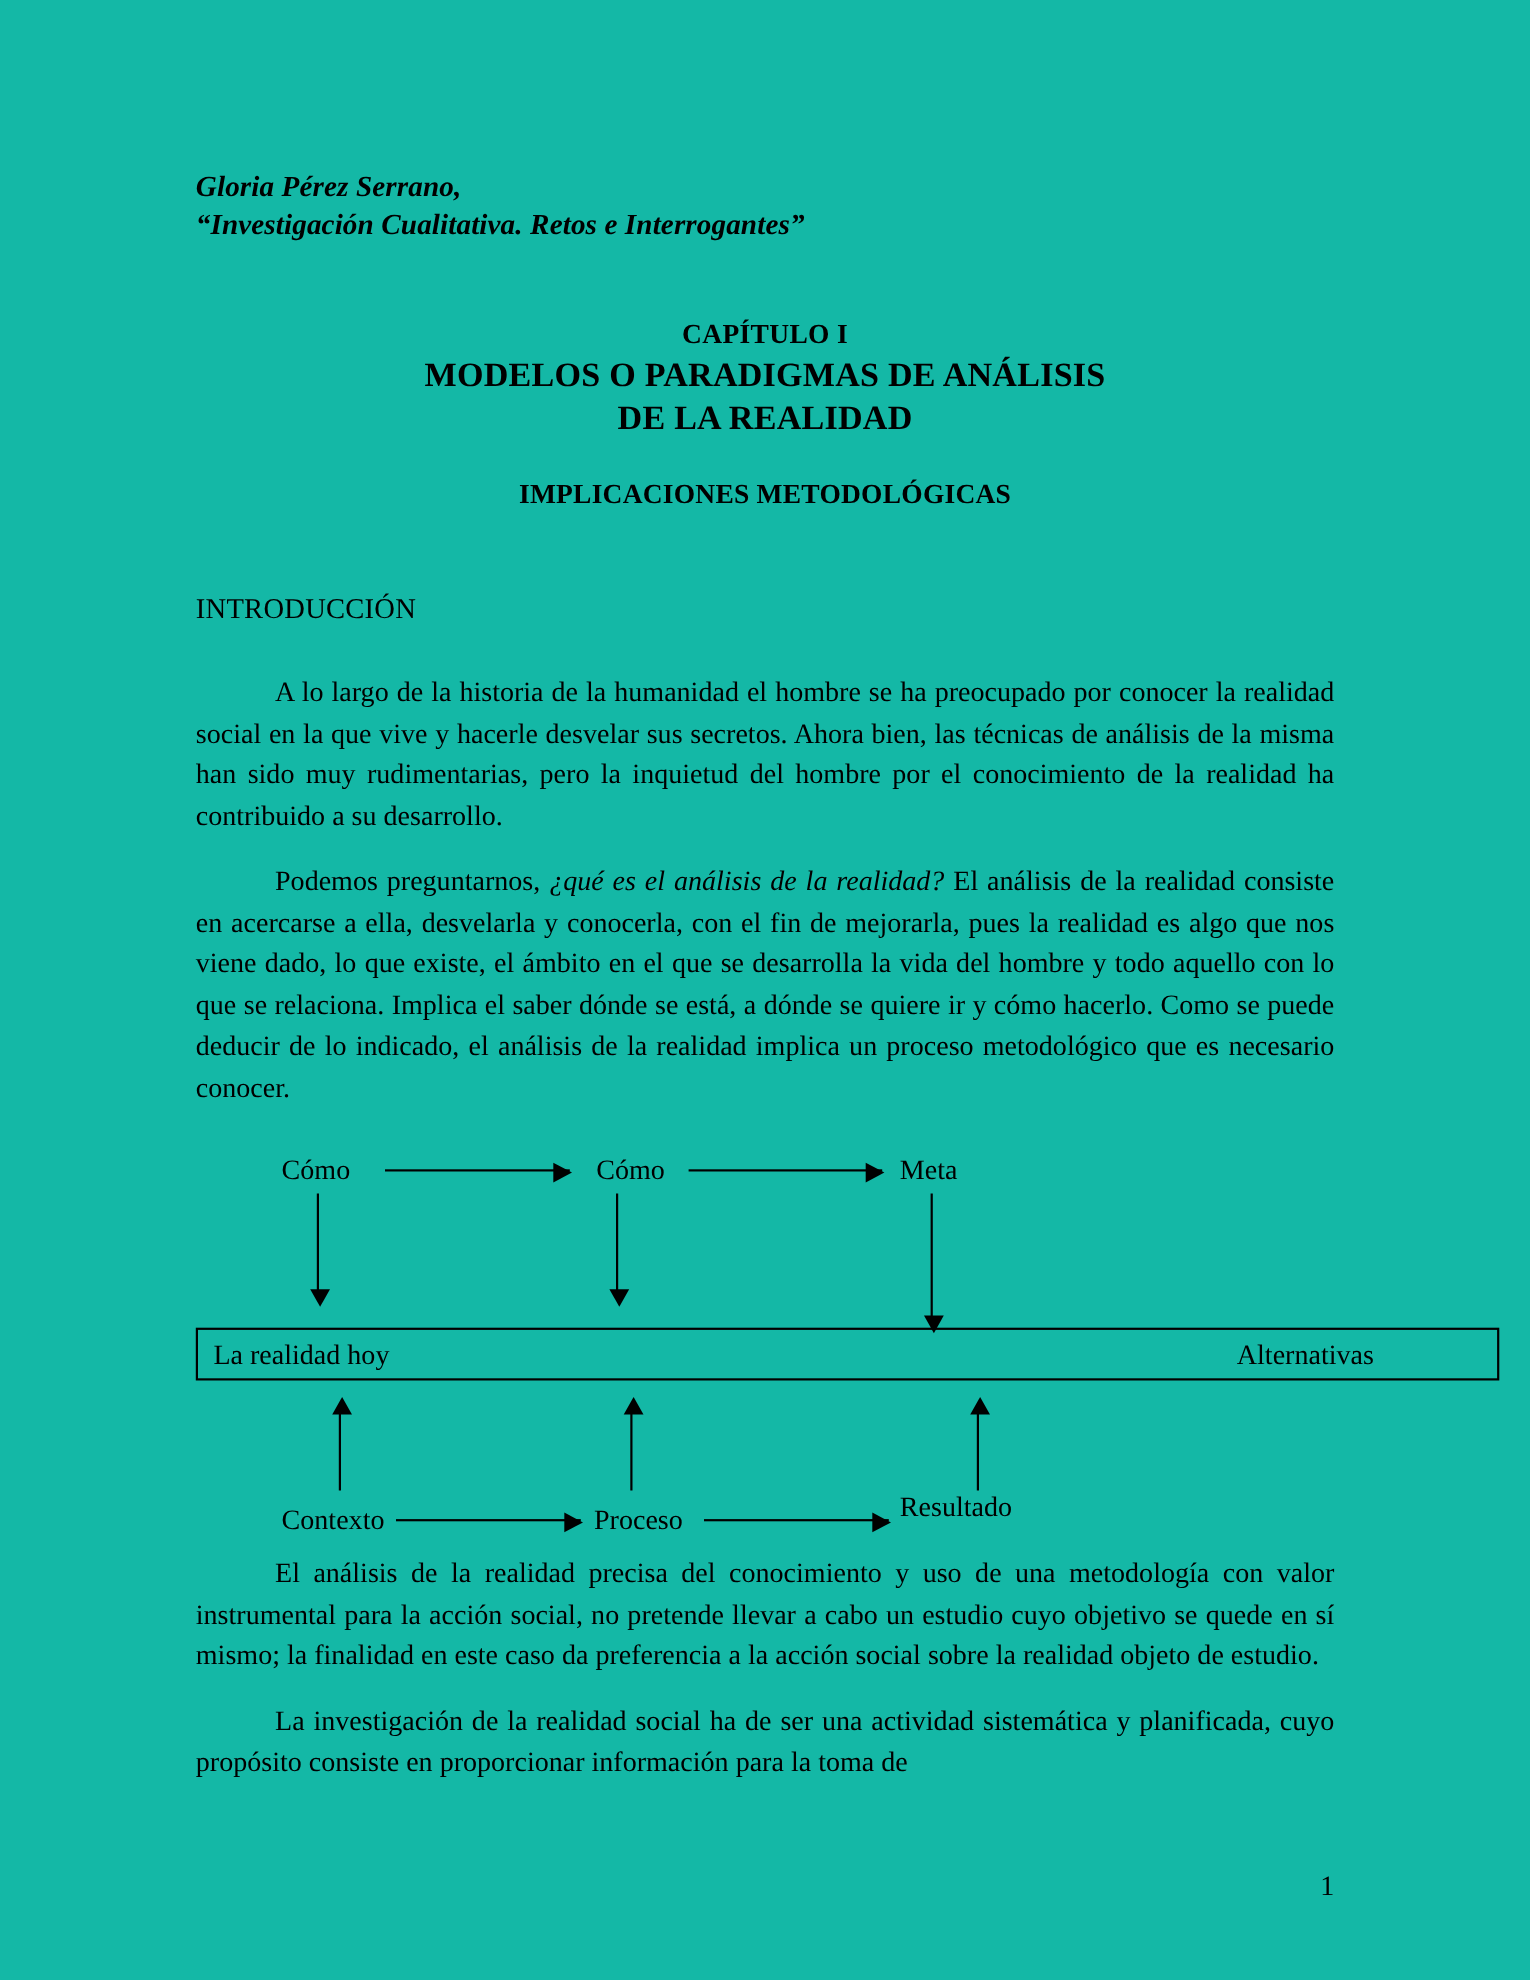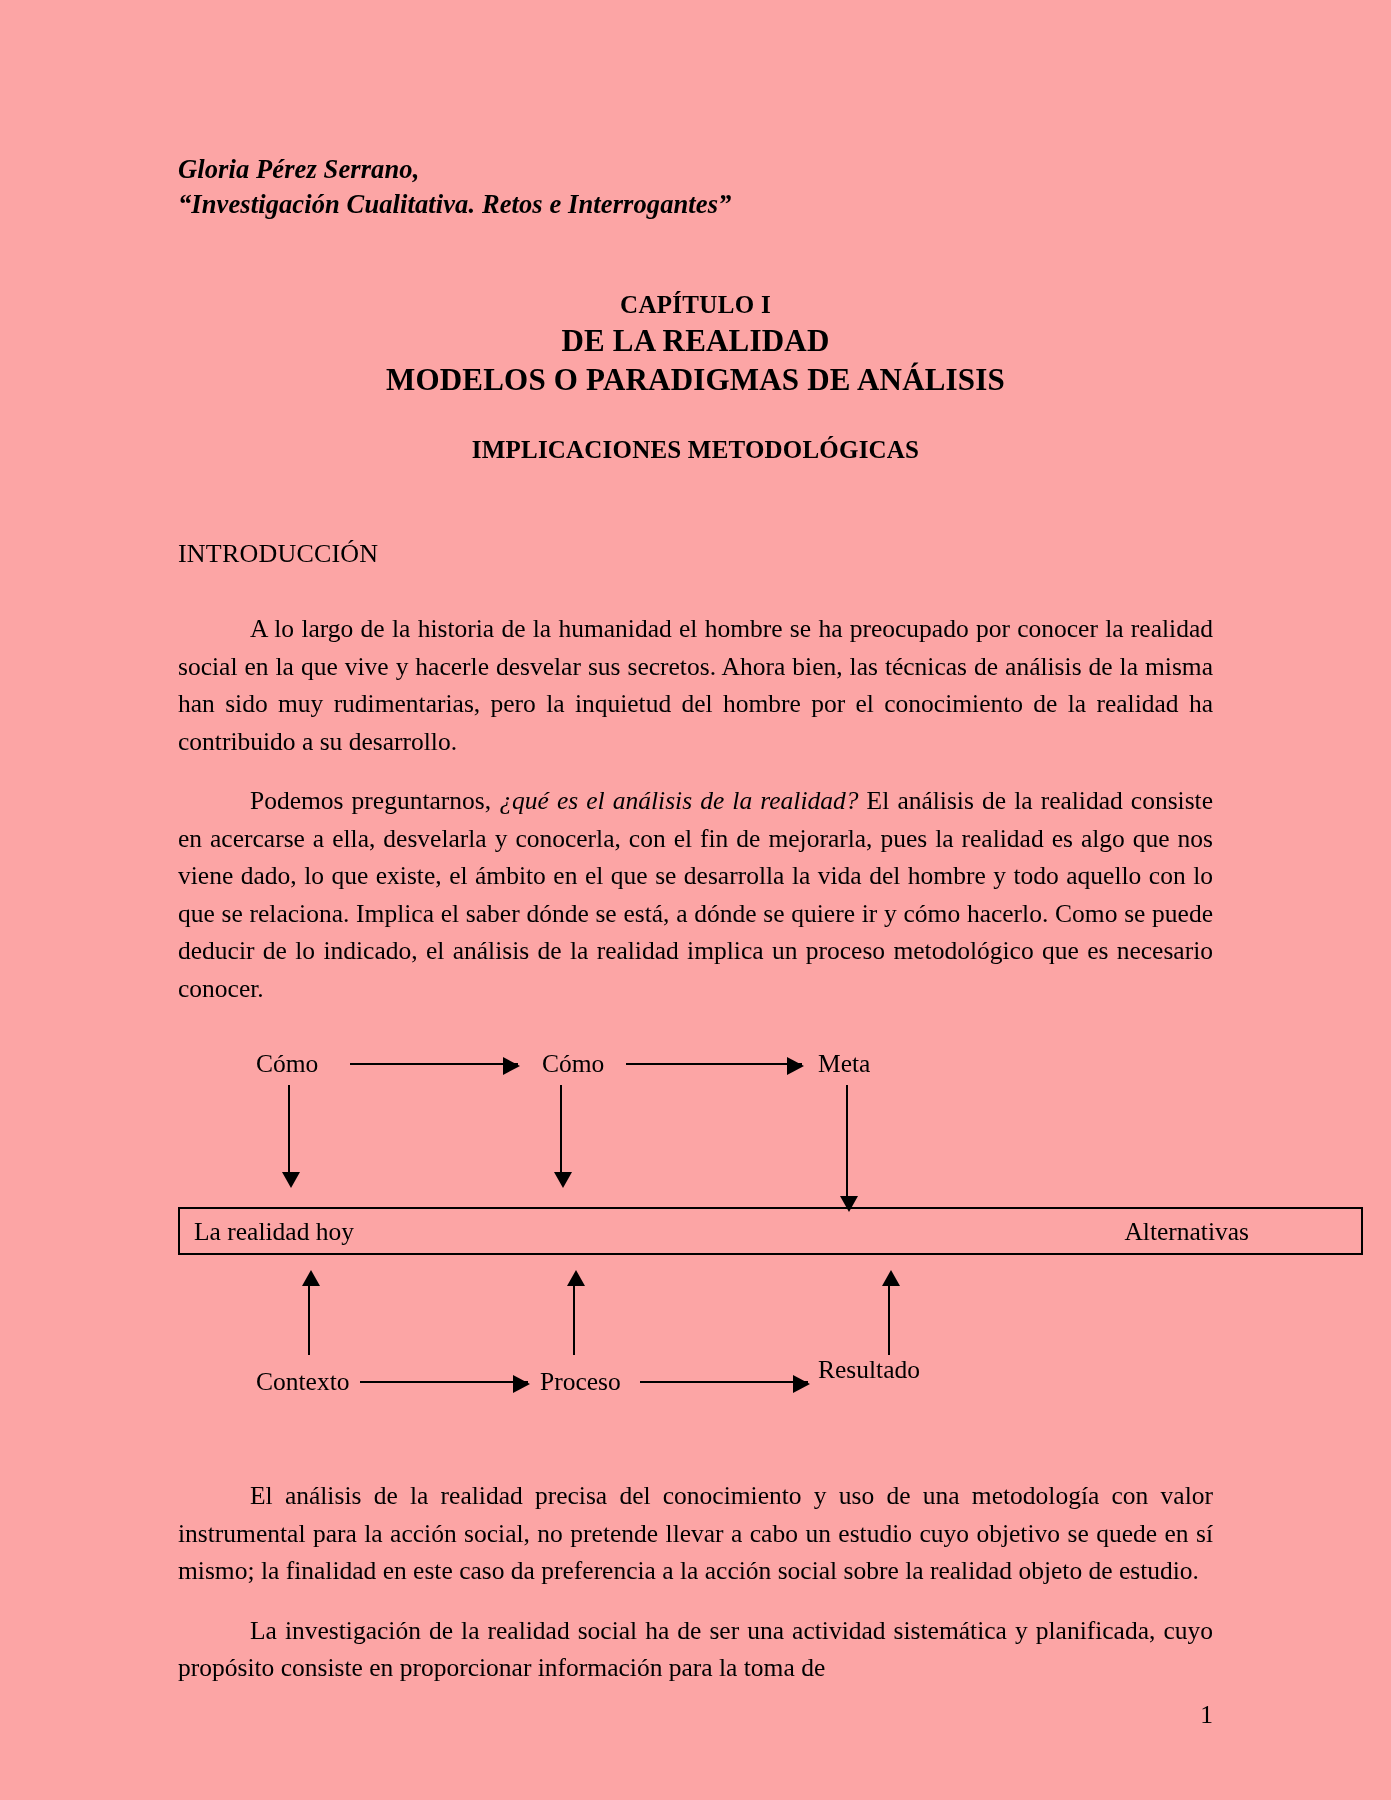--- a/index.html
+++ b/index.html
@@ -9,21 +9,21 @@
   }
   body {
     font-family: "Liberation Serif", "DejaVu Serif", serif;
     color: #000000;
   }
   .page {
     position: relative;
     width: 1391px;
     height: 1800px;
     box-sizing: border-box;
-    background: #fca5a5;
+    background: #14b8a6;
     overflow: hidden;
   }
   .content {
     position: absolute;
     left: 178px;
     top: 0;
     width: 1035px;
   }
 
   
@@ -186,22 +186,22 @@
 <div class="page">
   <div class="content">
 
     <div class="runhead">
       <div>Gloria Pérez Serrano,</div>
       <div>“Investigación Cualitativa. Retos e Interrogantes”</div>
     </div>
 
     <div class="title-block">
       <div class="title-chapter">CAPÍTULO I</div>
+      <div class="title-main">MODELOS O PARADIGMAS DE ANÁLISIS</div>
       <div class="title-main">DE LA REALIDAD</div>
-      <div class="title-main">MODELOS O PARADIGMAS DE ANÁLISIS</div>
     </div>
     <div class="subtitle">IMPLICACIONES METODOLÓGICAS</div>
 
     <div class="section-heading">INTRODUCCIÓN</div>
 
     <p class="body para-gap-2">A lo largo de la historia de la humanidad el hombre se ha preocupado por conocer la realidad social en la que vive y hacerle desvelar sus secretos. Ahora bien, las técnicas de análisis de la misma han sido muy rudimentarias, pero la inquietud del hombre por el conocimiento de la realidad ha contribuido a su desarrollo.</p>
 
     <p class="body"><span>Podemos preguntarnos, </span><em class="q">¿qué es el análisis de la realidad?</em><span> El análisis de la realidad consiste en acercarse a ella, desvelarla y conocerla, con el fin de mejorarla, pues la realidad es algo que nos viene dado, lo que existe, el ámbito en el que se desarrolla la vida del hombre y todo aquello con lo que se relaciona. Implica el saber dónde se está, a dónde se quiere ir y cómo hacerlo. Como se puede deducir de lo indicado, el análisis de la realidad implica un proceso metodológico que es necesario conocer.</span></p>
 
     <div class="diagram">
@@ -227,19 +227,19 @@
       <div class="varrow-up" style="left:710px; top:258px; height:70px;"></div>
 
       <div class="dlabel" style="left:78px; top:340px;">Contexto</div>
       <div class="dlabel" style="left:362px; top:340px;">Proceso</div>
       <div class="dlabel" style="left:640px; top:328px;">Resultado</div>
 
       <div class="harrow" style="left:182px; top:354px; width:168px;"></div>
       <div class="harrow" style="left:462px; top:354px; width:168px;"></div>
     </div>
 
-    <p class="body" style="margin-top:120px;">El análisis de la realidad precisa del conocimiento y uso de una metodología con valor instrumental para la acción social, no pretende llevar a cabo un estudio cuyo objetivo se quede en sí mismo; la finalidad en este caso da preferencia a la acción social sobre la realidad objeto de estudio.</p>
+    <p class="body" style="margin-top:54px;">El análisis de la realidad precisa del conocimiento y uso de una metodología con valor instrumental para la acción social, no pretende llevar a cabo un estudio cuyo objetivo se quede en sí mismo; la finalidad en este caso da preferencia a la acción social sobre la realidad objeto de estudio.</p>
 
     <p class="body">La investigación de la realidad social ha de ser una actividad sistemática y planificada, cuyo propósito consiste en proporcionar información para la toma de</p>
   </div>
 
   <div class="pagenum">1</div>
 </div>
 
 </body></html>

